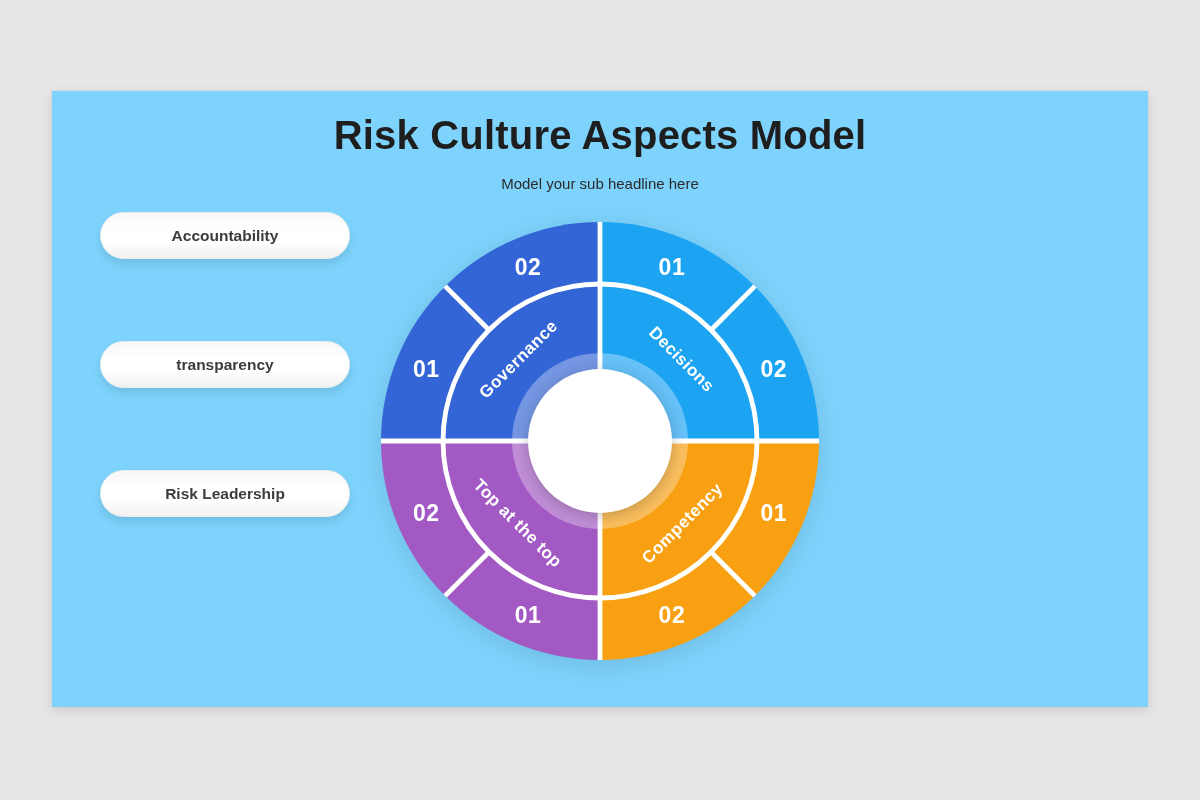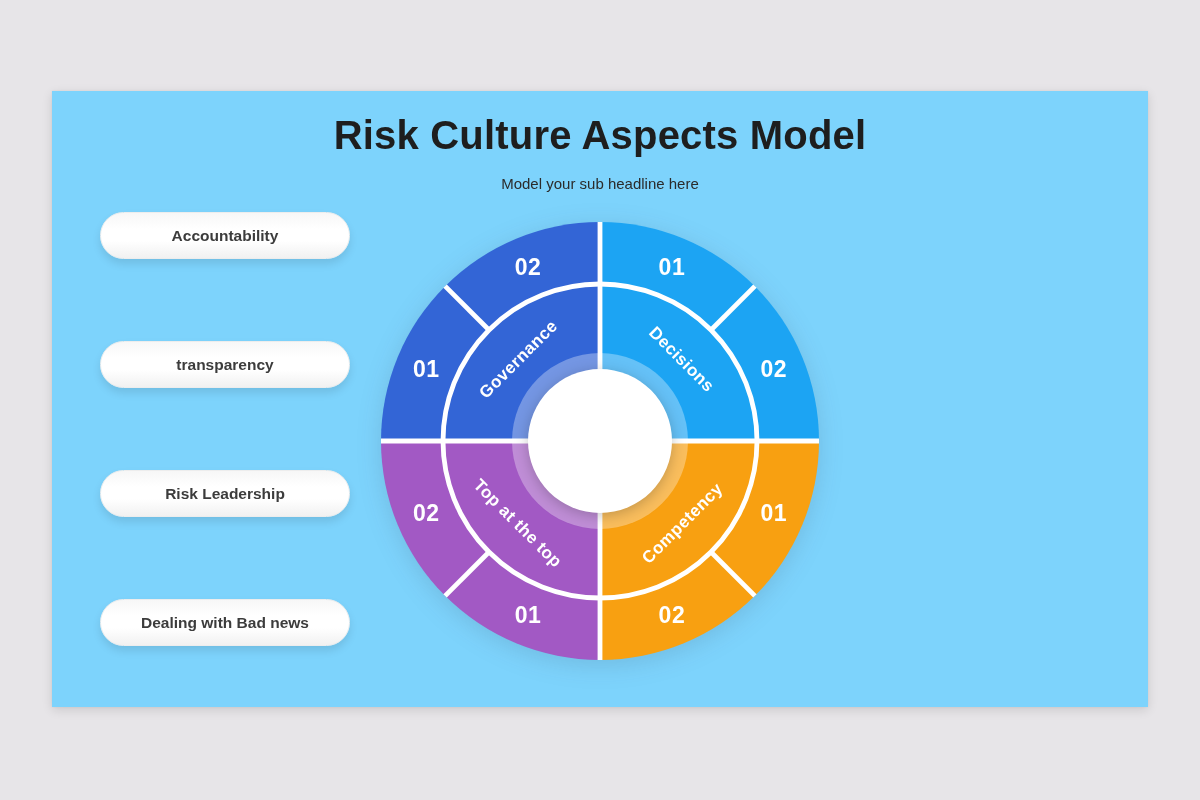--- a/index.html
+++ b/index.html
@@ -66,21 +66,20 @@
 
 <div class="canvas">
 
   <div class="title">Risk Culture Aspects Model</div>
   <div class="subtitle">Model your sub headline here</div>
 
   <div class="pill-col left">
     <div class="pill">Accountability</div>
     <div class="pill">transparency</div>
     <div class="pill">Risk Leadership</div>
-    <div class="pill">Dealing with Bad news</div>
   </div>
 
 
   <svg class="wheel" viewBox="-220 -220 440 440">
 
     <path d="M0 0 L-219 0 A219 219 0 0 1 0 -219 Z" fill="#3365D6"></path>
     <path d="M0 0 L0 -219 A219 219 0 0 1 219 0 Z" fill="#1CA4F3"></path>
     <path d="M0 0 L0 219 A219 219 0 0 1 -219 0 Z" fill="#A259C4"></path>
     <path d="M0 0 L219 0 A219 219 0 0 1 0 219 Z" fill="#F8A011"></path>
 

